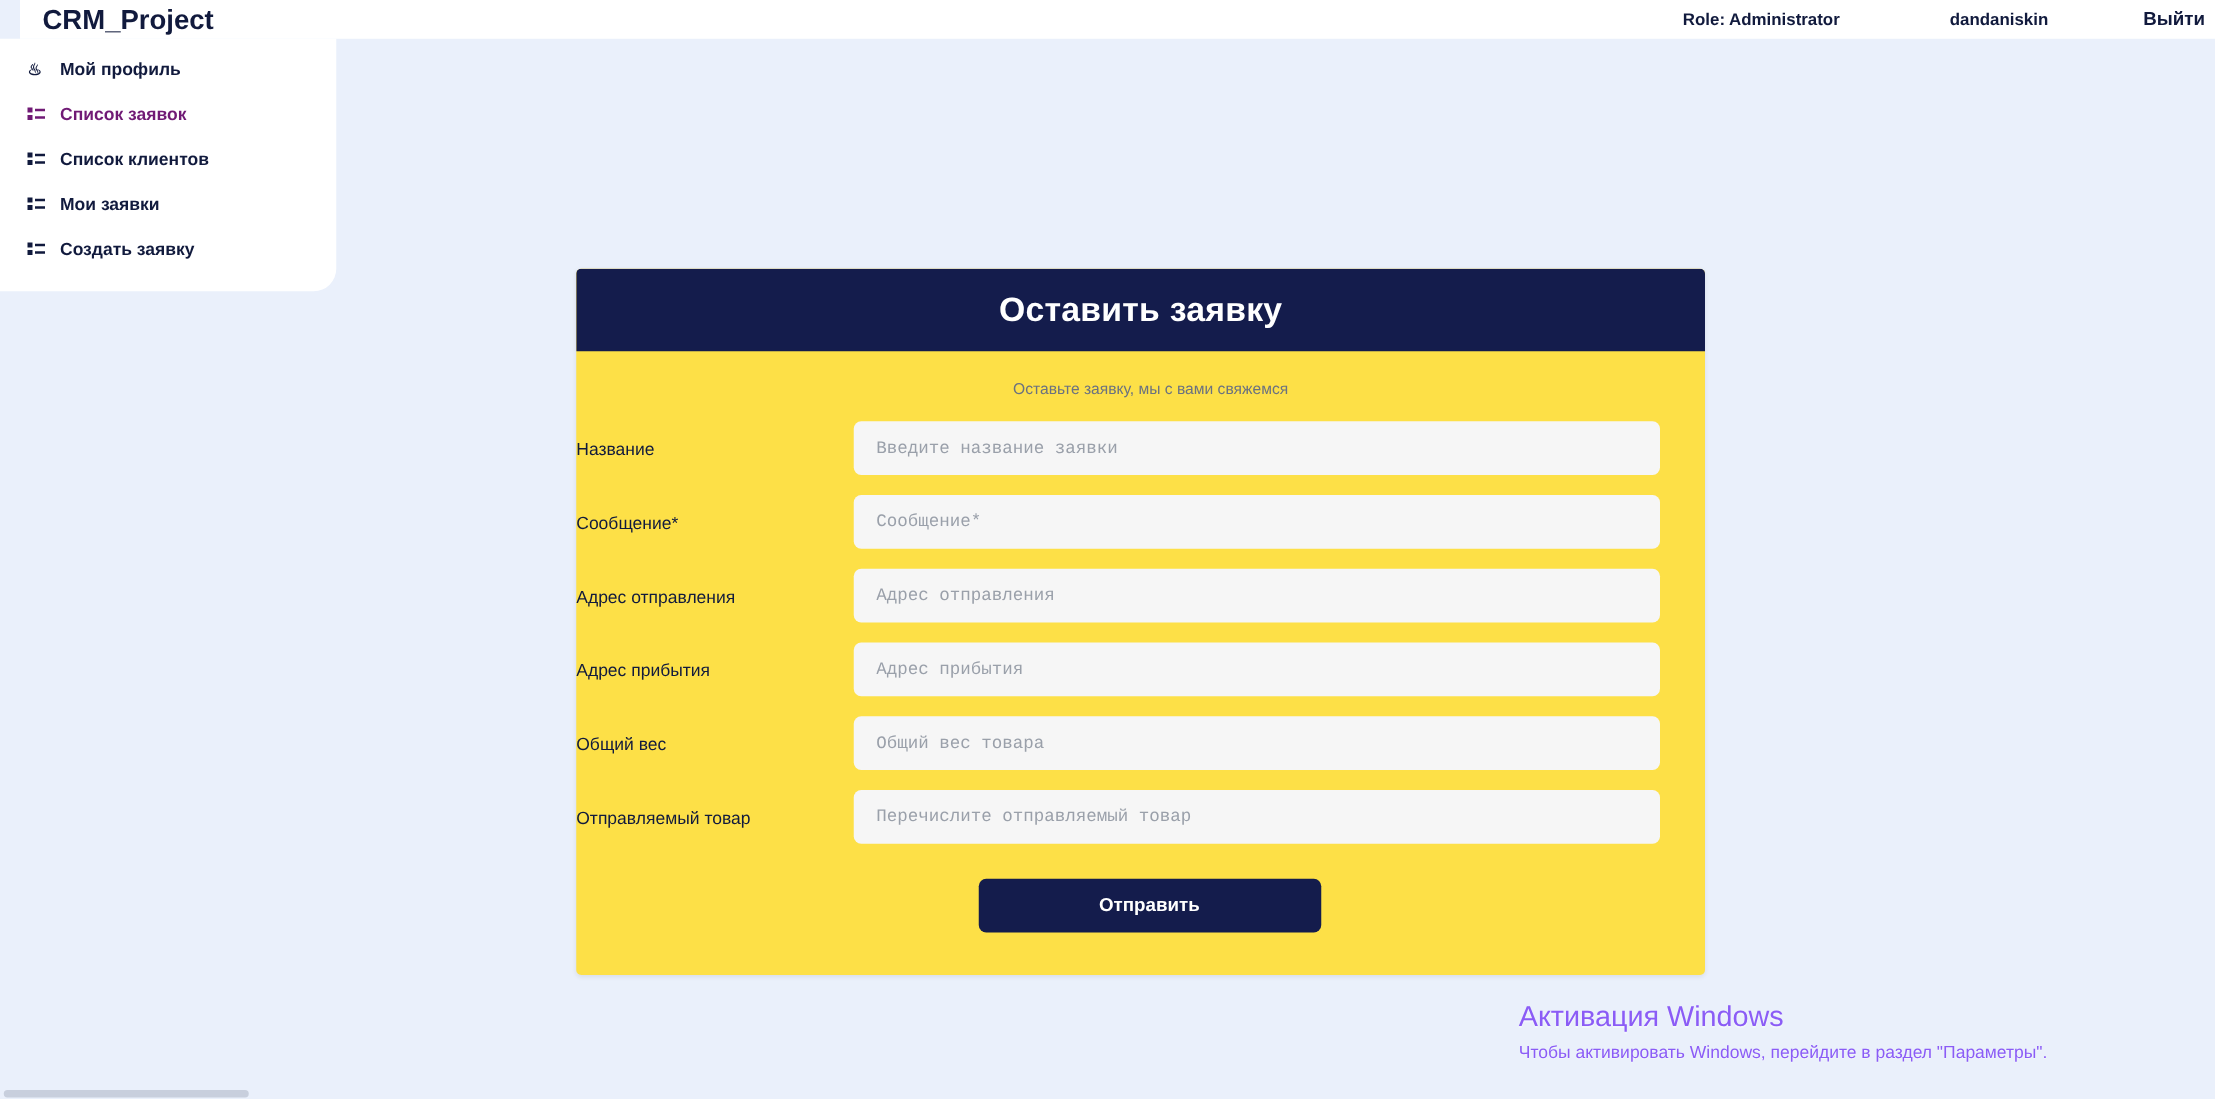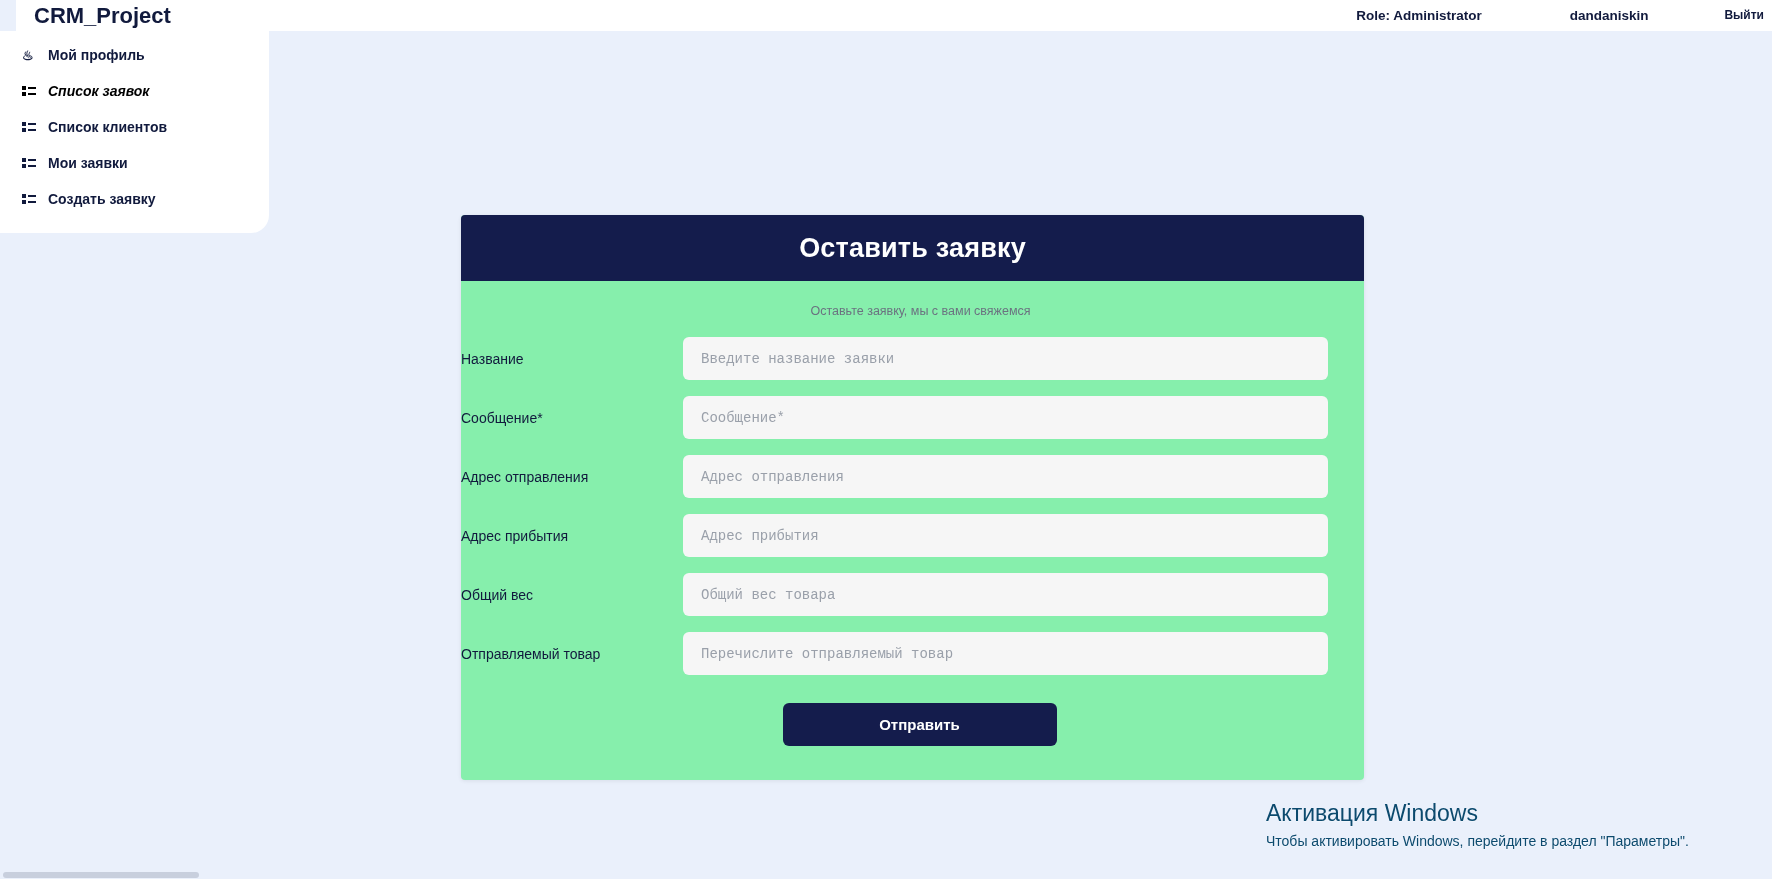--- a/index.html
+++ b/index.html
@@ -44,21 +44,21 @@
   }
   .topbar-right .tr-item {
     font-size: 13.5px;
     font-weight: bold;
     color: #111a3d;
     white-space: nowrap;
     padding: 0 36px;
     line-height: 31px;
   }
   .topbar-right .tr-logout {
-    font-size: 12px;
+    font-size: 15px;
     font-weight: bold;
     color: #111a3d;
     white-space: nowrap;
     padding: 0 8px 0 24px;
     line-height: 31px;
   }
 
   
   .sidebar {
     position: absolute;
@@ -75,22 +75,21 @@
     align-items: center;
     height: 36px;
     padding-left: 22px;
     font-size: 14px;
     font-weight: bold;
     color: #111a3d;
     cursor: pointer;
     white-space: nowrap;
   }
   .nav-item.active {
-    color: #000000;
-    font-style: italic;
+    color: #701a75;
   }
   .nav-item .nav-icon {
     width: 18px;
     margin-right: 8px;
     display: inline-flex;
     align-items: center;
     justify-content: flex-start;
     flex: 0 0 auto;
   }
   .ico-list {
@@ -114,21 +113,21 @@
     line-height: 1;
     color: currentColor;
   }
 
   
   .card {
     position: absolute;
     left: 461px;
     top: 215px;
     width: 903px;
-    background: #86efac;
+    background: #fde047;
     border-radius: 4px;
     box-shadow: 0 1px 4px rgba(0,0,0,0.08);
     overflow: hidden;
   }
   .card-header {
     background: #141c4c;
     height: 66px;
     display: flex;
     align-items: center;
     justify-content: center;
@@ -197,23 +196,23 @@
     border-radius: 6px;
     font-size: 15px;
     font-weight: bold;
     font-family: "Liberation Sans", sans-serif;
     cursor: pointer;
   }
 
   
   .watermark {
     position: absolute;
-    left: 1266px;
+    left: 1215px;
     top: 800px;
-    color: #0c4a6e;
+    color: #8b5cf6;
     text-shadow: 0 1px 0 rgba(255,255,255,.4);
     pointer-events: none;
     user-select: none;
   }
   .watermark .wm-title {
     font-size: 23px;
     line-height: 27px;
     white-space: nowrap;
   }
   .watermark .wm-sub {

